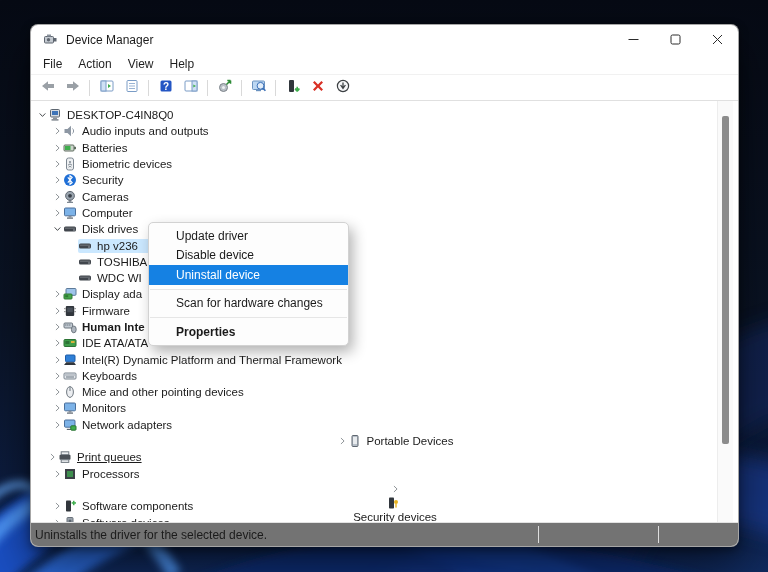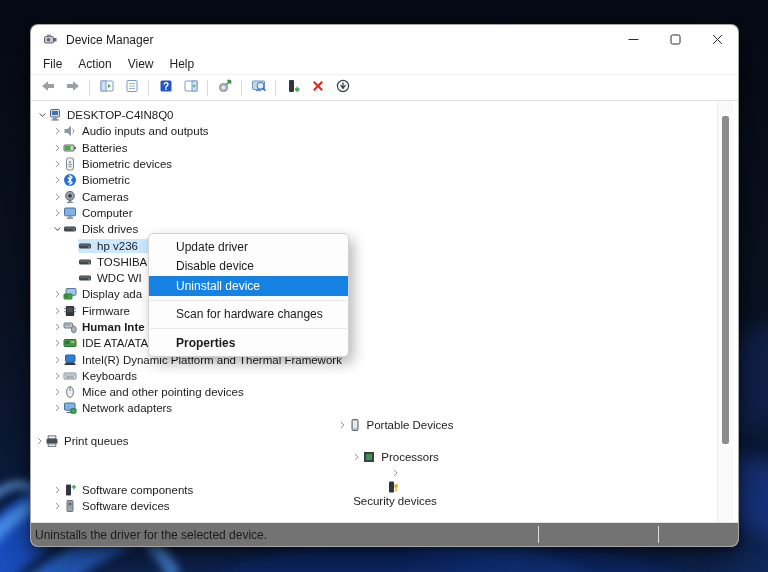--- a/index.html
+++ b/index.html
@@ -40,21 +40,21 @@
   .vtrack{position:absolute;top:0;bottom:0;right:5px;width:15px;background:#fafafa;
           border-left:1px solid #ededed;}
   .vthumb{position:absolute;top:15px;left:4px;width:7px;height:328px;background:#8c8c8c;border-radius:2px;}
 
   .statusbar{height:23px;flex:none;background:#737373;border-top:1px solid #e2e2e2;
              display:flex;align-items:center;padding-left:4px;font-size:12px;color:#1b1b1b;
              position:relative;}
   .status-sep{position:absolute;top:3px;bottom:3px;width:1px;background:#dedede;}
 
   
-  .ctxmenu{position:absolute;left:148px;top:233px;width:199px;z-index:30;
+  .ctxmenu{position:absolute;left:148px;top:222px;width:199px;z-index:30;
            background:#fdfdfd;border:1px solid #d2d2d2;border-radius:5px;
            box-shadow:4px 6px 14px rgba(0,0,0,.3);padding:3px 0;}
   .ctx-row{height:19.5px;display:flex;align-items:center;padding-left:27px;
            font-size:12px;color:#1b1b1b;}
   .ctx-row.hl{background:#1581e3;color:#ffffff;}
   .ctx-row.bold{font-weight:bold;}
   .ctx-sep{height:1px;background:#e6e6e6;margin:4px 1px;}
 </style>
 </head>
 <body>
@@ -275,21 +275,21 @@
             <svg width="14" height="14" viewBox="0 0 14 14">
               <path d="M5 3.2 L9 7 L5 10.8" stroke="#8a8f94" stroke-width="1.2" fill="none"></path>
             </svg>
           </span>
           <span class="ticon">
             <svg width="14" height="14" viewBox="0 0 14 14">
               <circle cx="7" cy="7" r="6" fill="#1f6fd6"></circle>
               <path d="M4.8 4.3 L9.2 9.7 L7 11.4 L7 2.6 L9.2 4.3 L4.8 9.7" stroke="#ffffff" stroke-width="1.1" fill="none"></path>
             </svg>
           </span>
-          <span class="tlabel">Biometric</span>
+          <span class="tlabel">Security</span>
         </div>
         <div class="tree-row" style="padding-left: 21px;">
           <span class="chev">
             <svg width="14" height="14" viewBox="0 0 14 14">
               <path d="M5 3.2 L9 7 L5 10.8" stroke="#8a8f94" stroke-width="1.2" fill="none"></path>
             </svg>
           </span>
           <span class="ticon">
             <svg width="14" height="14" viewBox="0 0 14 14">
               <circle cx="7" cy="5.8" r="4.4" fill="#9aa4ae" stroke="#5d6670"></circle>
@@ -480,20 +480,35 @@
           <span class="tlabel">Mice and other pointing devices</span>
         </div>
         <div class="tree-row" style="padding-left: 21px;">
           <span class="chev">
             <svg width="14" height="14" viewBox="0 0 14 14">
               <path d="M5 3.2 L9 7 L5 10.8" stroke="#8a8f94" stroke-width="1.2" fill="none"></path>
             </svg>
           </span>
           <span class="ticon">
             <svg width="14" height="14" viewBox="0 0 14 14">
+              <rect x="1.5" y="2" width="11" height="7.8" rx="1" fill="#7db3e8" stroke="#4a6f9b"></rect>
+              <rect x="5.5" y="9.8" width="3" height="1.6" fill="#8a929c"></rect>
+              <rect x="4" y="11.5" width="6" height="1.2" fill="#5d6670"></rect>
+            </svg>
+          </span>
+          <span class="tlabel">Monitors</span>
+        </div>
+        <div class="tree-row" style="padding-left: 21px;">
+          <span class="chev">
+            <svg width="14" height="14" viewBox="0 0 14 14">
+              <path d="M5 3.2 L9 7 L5 10.8" stroke="#8a8f94" stroke-width="1.2" fill="none"></path>
+            </svg>
+          </span>
+          <span class="ticon">
+            <svg width="14" height="14" viewBox="0 0 14 14">
               <rect x="1.5" y="2" width="10.5" height="7.2" rx="1" fill="#7db3e8" stroke="#4a6f9b"></rect>
               <rect x="3.8" y="10.8" width="6" height="1.2" fill="#5d6670"></rect>
               <rect x="7.8" y="7.8" width="5.2" height="4.4" rx="0.8" fill="#3fae4d" stroke="#2c7335"></rect>
             </svg>
           </span>
           <span class="tlabel">Network adapters</span>
         </div>
         <div class="tree-row" style="padding-left: 21px; justify-content: center;">
           <span class="chev">
             <svg width="14" height="14" viewBox="0 0 14 14">
@@ -501,36 +516,36 @@
             </svg>
           </span>
           <span class="ticon">
             <svg width="14" height="14" viewBox="0 0 14 14">
               <rect x="4" y="1.5" width="6" height="11" rx="1" fill="#b7bfc8" stroke="#5f6770"></rect>
               <rect x="5" y="3" width="4" height="7" fill="#e8ebee"></rect>
             </svg>
           </span>
           <span class="tlabel">Portable Devices</span>
         </div>
-        <div class="tree-row" style="padding-left: 3px;">
+        <div class="tree-row" style="padding-left: 16px; text-decoration: underline;">
           <span class="chev">
             <svg width="14" height="14" viewBox="0 0 14 14">
               <path d="M5 3.2 L9 7 L5 10.8" stroke="#8a8f94" stroke-width="1.2" fill="none"></path>
             </svg>
           </span>
           <span class="ticon">
             <svg width="14" height="14" viewBox="0 0 14 14">
               <rect x="3.2" y="1.8" width="7.6" height="3" fill="#eceef1" stroke="#6f7880"></rect>
               <rect x="1.5" y="4.8" width="11" height="5" rx="1" fill="#4a5057"></rect>
               <rect x="3.2" y="9.8" width="7.6" height="2.6" fill="#eceef1" stroke="#6f7880"></rect>
             </svg>
           </span>
           <span class="tlabel">Print queues</span>
         </div>
-        <div class="tree-row" style="padding-left: 21px; justify-content: center;">
+        <div class="tree-row" style="padding-left: 21px;">
           <span class="chev">
             <svg width="14" height="14" viewBox="0 0 14 14">
               <path d="M5 3.2 L9 7 L5 10.8" stroke="#8a8f94" stroke-width="1.2" fill="none"></path>
             </svg>
           </span>
           <span class="ticon">
             <svg width="14" height="14" viewBox="0 0 14 14">
               <rect x="2" y="2" width="10" height="10" fill="#3b4046"></rect>
               <rect x="4" y="4" width="6" height="6" fill="#3f8f4f"></rect>
             </svg>

